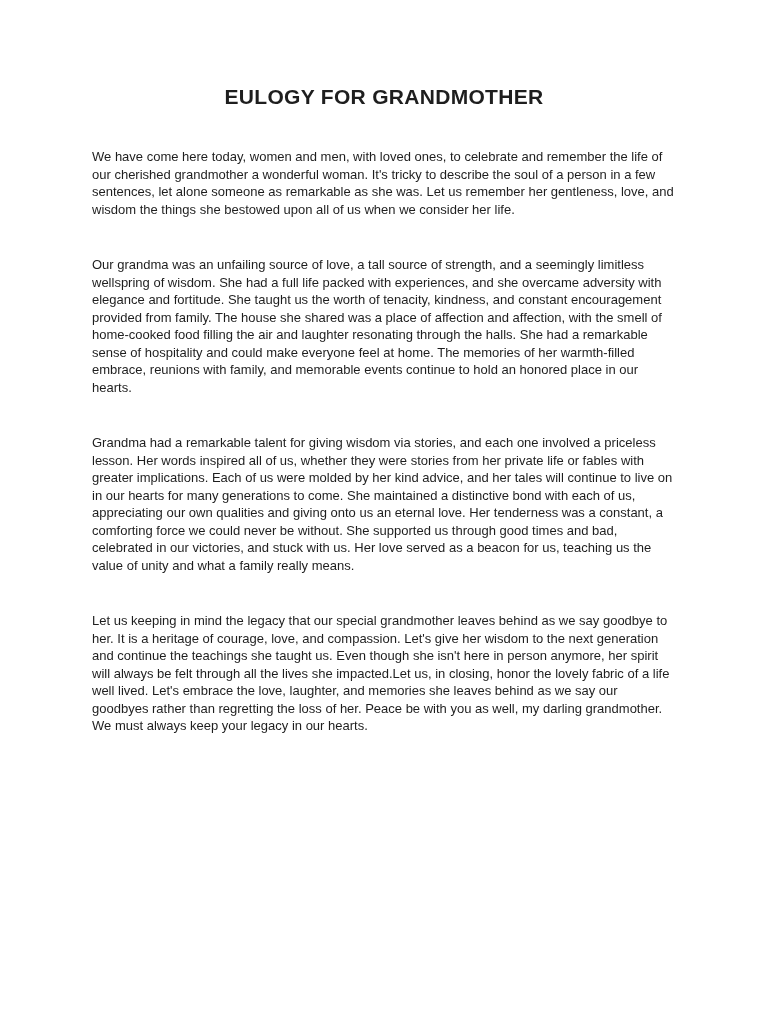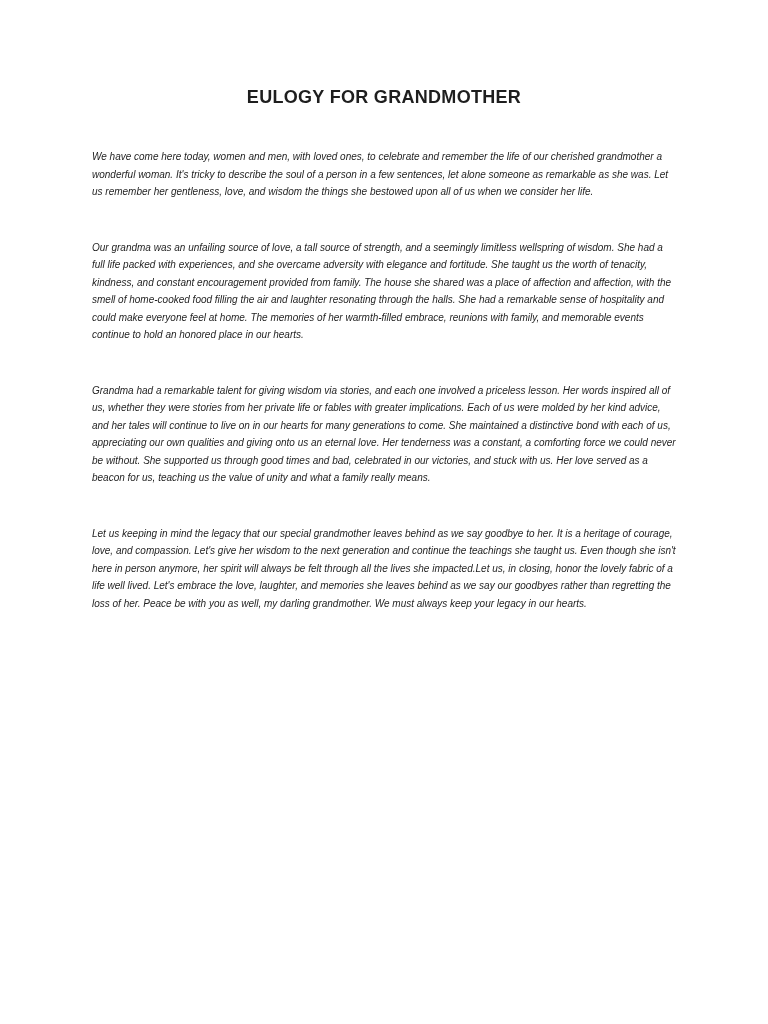--- a/index.html
+++ b/index.html
@@ -10,35 +10,34 @@
     font-family: "Liberation Sans", "DejaVu Sans", sans-serif;
   }
   .page {
     width: 768px;
     height: 1024px;
     background: #ffffff;
     padding: 87px 92px 0 92px;
     overflow: hidden;
   }
   .doc-title {
-    font-size: 18px;
+    font-size: 21px;
     font-weight: 700;
     letter-spacing: 0.3px;
     color: #1e1e1e;
     text-align: center;
     line-height: 20px;
     margin: 0 0 41px 0;
   }
   .doc-paragraph {
-    font-size: 10px;
+    font-size: 13px;
     line-height: 17.5px;
     color: #1e1e1e;
     text-align: left;
     margin: 0 0 38px 0;
-    font-style: italic;
   }
 </style>
 </head>
 <body>
 
 <div class="page">
   <h1 class="doc-title">EULOGY FOR GRANDMOTHER</h1>
 
   <p class="doc-paragraph">We have come here today, women and men, with loved ones, to celebrate and remember the life of our cherished grandmother a wonderful woman. It's tricky to describe the soul of a person in a few sentences, let alone someone as remarkable as she was. Let us remember her gentleness, love, and wisdom the things she bestowed upon all of us when we consider her life.</p>
 

